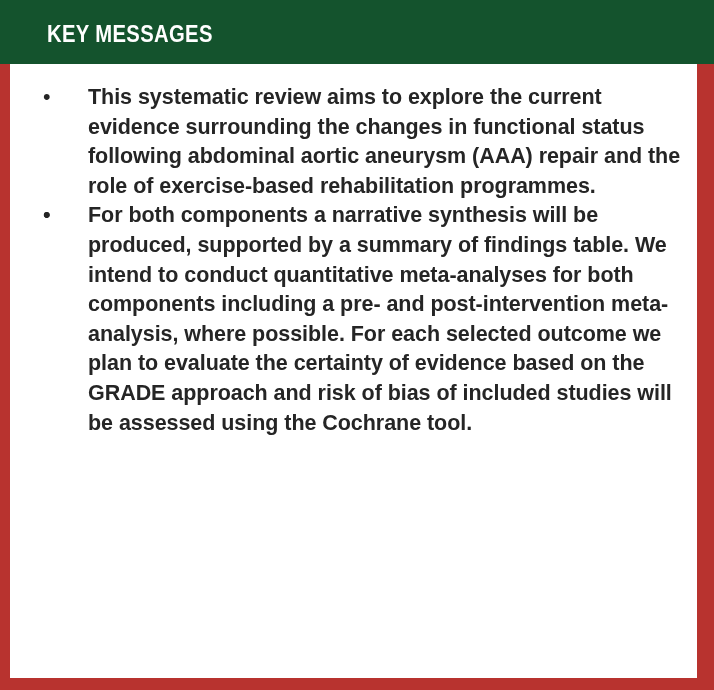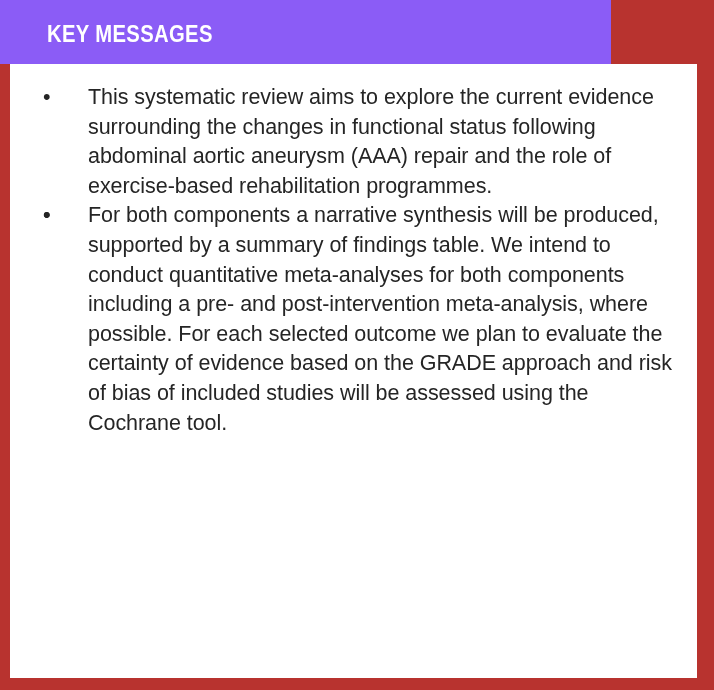--- a/index.html
+++ b/index.html
@@ -17,23 +17,23 @@
     height: 690px;
     box-sizing: border-box;
     background: #b8332f;
     overflow: hidden;
   }
 
   .kb-header {
     position: absolute;
     left: 0;
     top: 0;
-    width: 611px;
+    width: 714px;
     height: 64px;
-    background: #8b5cf6;
+    background: #14532d;
   }
 
   .kb-header-title {
     position: absolute;
     left: 47px;
     top: 21px;
     color: #ffffff;
     font-family: "Liberation Sans Narrow", "Liberation Sans", "DejaVu Sans", sans-serif;
     font-size: 23px;
     font-weight: bold;
@@ -85,20 +85,21 @@
     width: 20px;
     color: #252525;
     font-family: "Liberation Sans", "DejaVu Sans", sans-serif;
     font-size: 21.5px;
     line-height: 29.6px;
     text-align: left;
   }
 
   .kb-text {
     display: block;
+    font-weight: bold;
   }
 </style>
 </head>
 <body>
 
 <div class="key-messages-box">
 
   <div class="kb-header">
     <div class="kb-header-title">KEY MESSAGES</div>
   </div>

